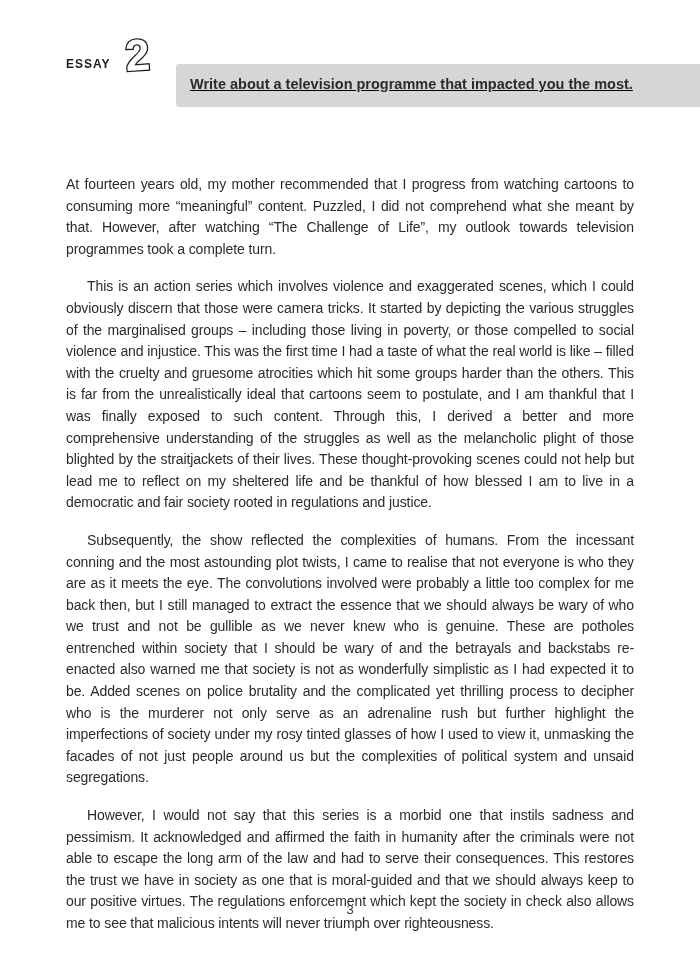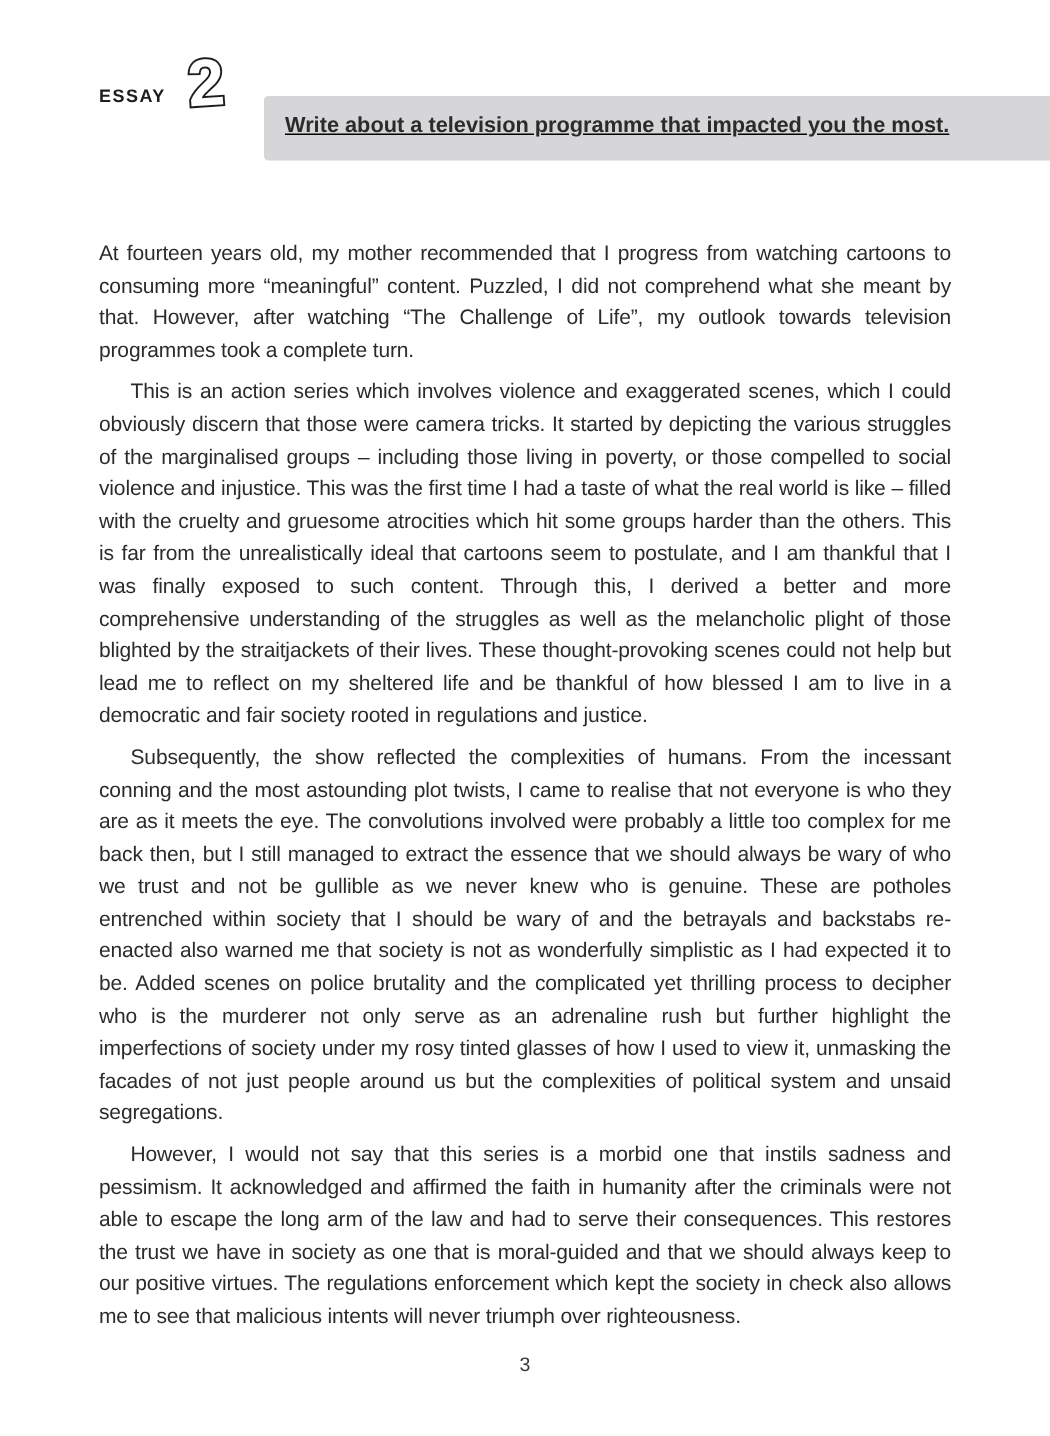--- a/index.html
+++ b/index.html
@@ -55,21 +55,21 @@
     left: 66px;
     top: 158px;
     width: 568px;
     font-size: 14px;
     line-height: 21.6px;
     letter-spacing: -0.1px;
     color: #2b2b2b;
     text-align: justify;
   }
   .essay-body p {
-    margin: 0 0 6px 0;
+    margin: 16px 0 6px 0;
   }
   .essay-body p + p {
     text-indent: 21px;
   }
   
   .page-number {
     position: absolute;
     top: 902px;
     left: 0;
     width: 100%;

